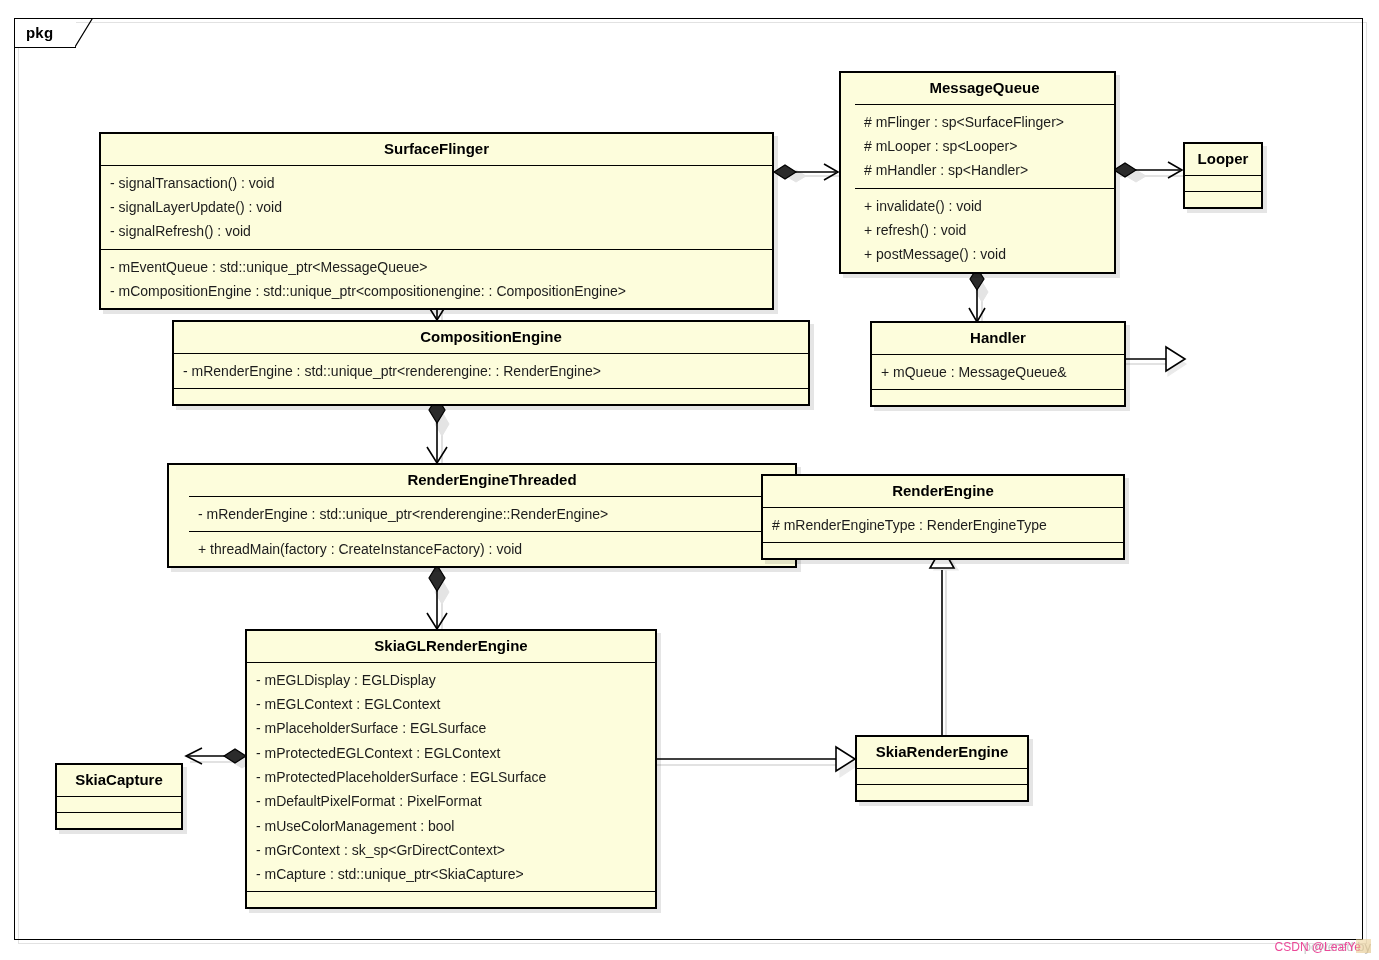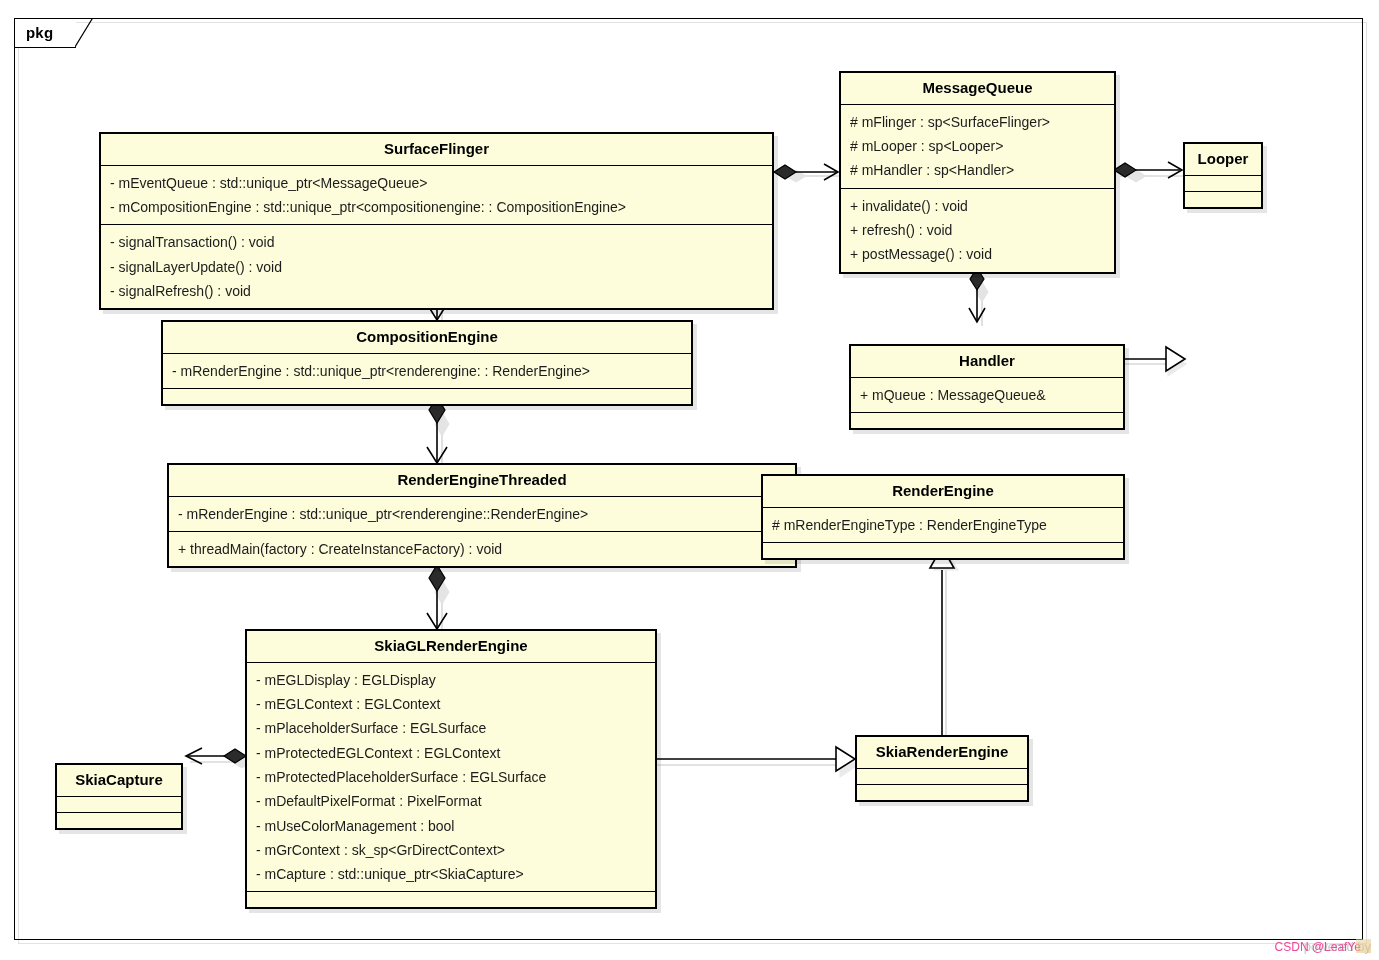--- a/index.html
+++ b/index.html
@@ -261,68 +261,68 @@
       <line class="edge-shadow" x1="946" y1="562" x2="946" y2="740"></line>
       <polygon class="shadow-tri" points="946,552 958,570 934,570"></polygon>
       <line class="edge-line" x1="942" y1="570" x2="942" y2="735"></line>
       <polygon class="hollow-tri" points="942,547 954,568 930,568"></polygon>
     </g>
   </svg>
 
   <div class="uml" style="left:99px; top:84px; width:675px;margin-top:48px;">
     <div class="title">SurfaceFlinger</div>
     <div class="compartment">
-      <div class="row">- mEventQueue : std::unique_ptr&lt;MessageQueue&gt;</div>
-      <div class="row">- mCompositionEngine : std::unique_ptr&lt;compositionengine: : CompositionEngine&gt;</div>
-    </div>
-    <div class="compartment">
       <div class="row">- signalTransaction() : void</div>
       <div class="row">- signalLayerUpdate() : void</div>
       <div class="row">- signalRefresh() : void</div>
     </div>
-  </div>
-
-  <div class="uml" style="left:839px; top:71px; width:277px;">
+    <div class="compartment">
+      <div class="row">- mEventQueue : std::unique_ptr&lt;MessageQueue&gt;</div>
+      <div class="row">- mCompositionEngine : std::unique_ptr&lt;compositionengine: : CompositionEngine&gt;</div>
+    </div>
+  </div>
+
+  <div class="uml" style="left:839px; top:71px; width:277px;padding-left:14px;">
     <div class="title">MessageQueue</div>
     <div class="compartment">
       <div class="row"># mFlinger : sp&lt;SurfaceFlinger&gt;</div>
       <div class="row"># mLooper : sp&lt;Looper&gt;</div>
       <div class="row"># mHandler : sp&lt;Handler&gt;</div>
     </div>
     <div class="compartment">
       <div class="row">+ invalidate() : void</div>
       <div class="row">+ refresh() : void</div>
       <div class="row">+ postMessage() : void</div>
     </div>
   </div>
 
   <div class="uml" style="left:1183px; top:142px; width:80px;">
     <div class="title">Looper</div>
     <div class="compartment empty"></div>
     <div class="compartment empty"></div>
   </div>
 
-  <div class="uml" style="left:849px; top:321px; width:276px;margin-top:23px;">
+  <div class="uml" style="left:870px; top:321px; width:256px;">
     <div class="title">Handler</div>
     <div class="compartment">
       <div class="row">+ mQueue : MessageQueue&amp;</div>
     </div>
     <div class="compartment empty"></div>
   </div>
 
 
-  <div class="uml" style="left:161px; top:320px; width:532px;">
+  <div class="uml" style="left:172px; top:320px; width:638px;">
     <div class="title">CompositionEngine</div>
     <div class="compartment">
       <div class="row">- mRenderEngine : std::unique_ptr&lt;renderengine: : RenderEngine&gt;</div>
     </div>
     <div class="compartment empty"></div>
   </div>
 
-  <div class="uml" style="left:167px; top:463px; width:630px;">
+  <div class="uml" style="left:167px; top:463px; width:630px;padding-left:20px;">
     <div class="title">RenderEngineThreaded</div>
     <div class="compartment">
       <div class="row">- mRenderEngine : std::unique_ptr&lt;renderengine::RenderEngine&gt;</div>
     </div>
     <div class="compartment">
       <div class="row">+ threadMain(factory : CreateInstanceFactory) : void</div>
     </div>
   </div>
 
   <div class="uml" style="left:761px; top:474px; width:364px;">

